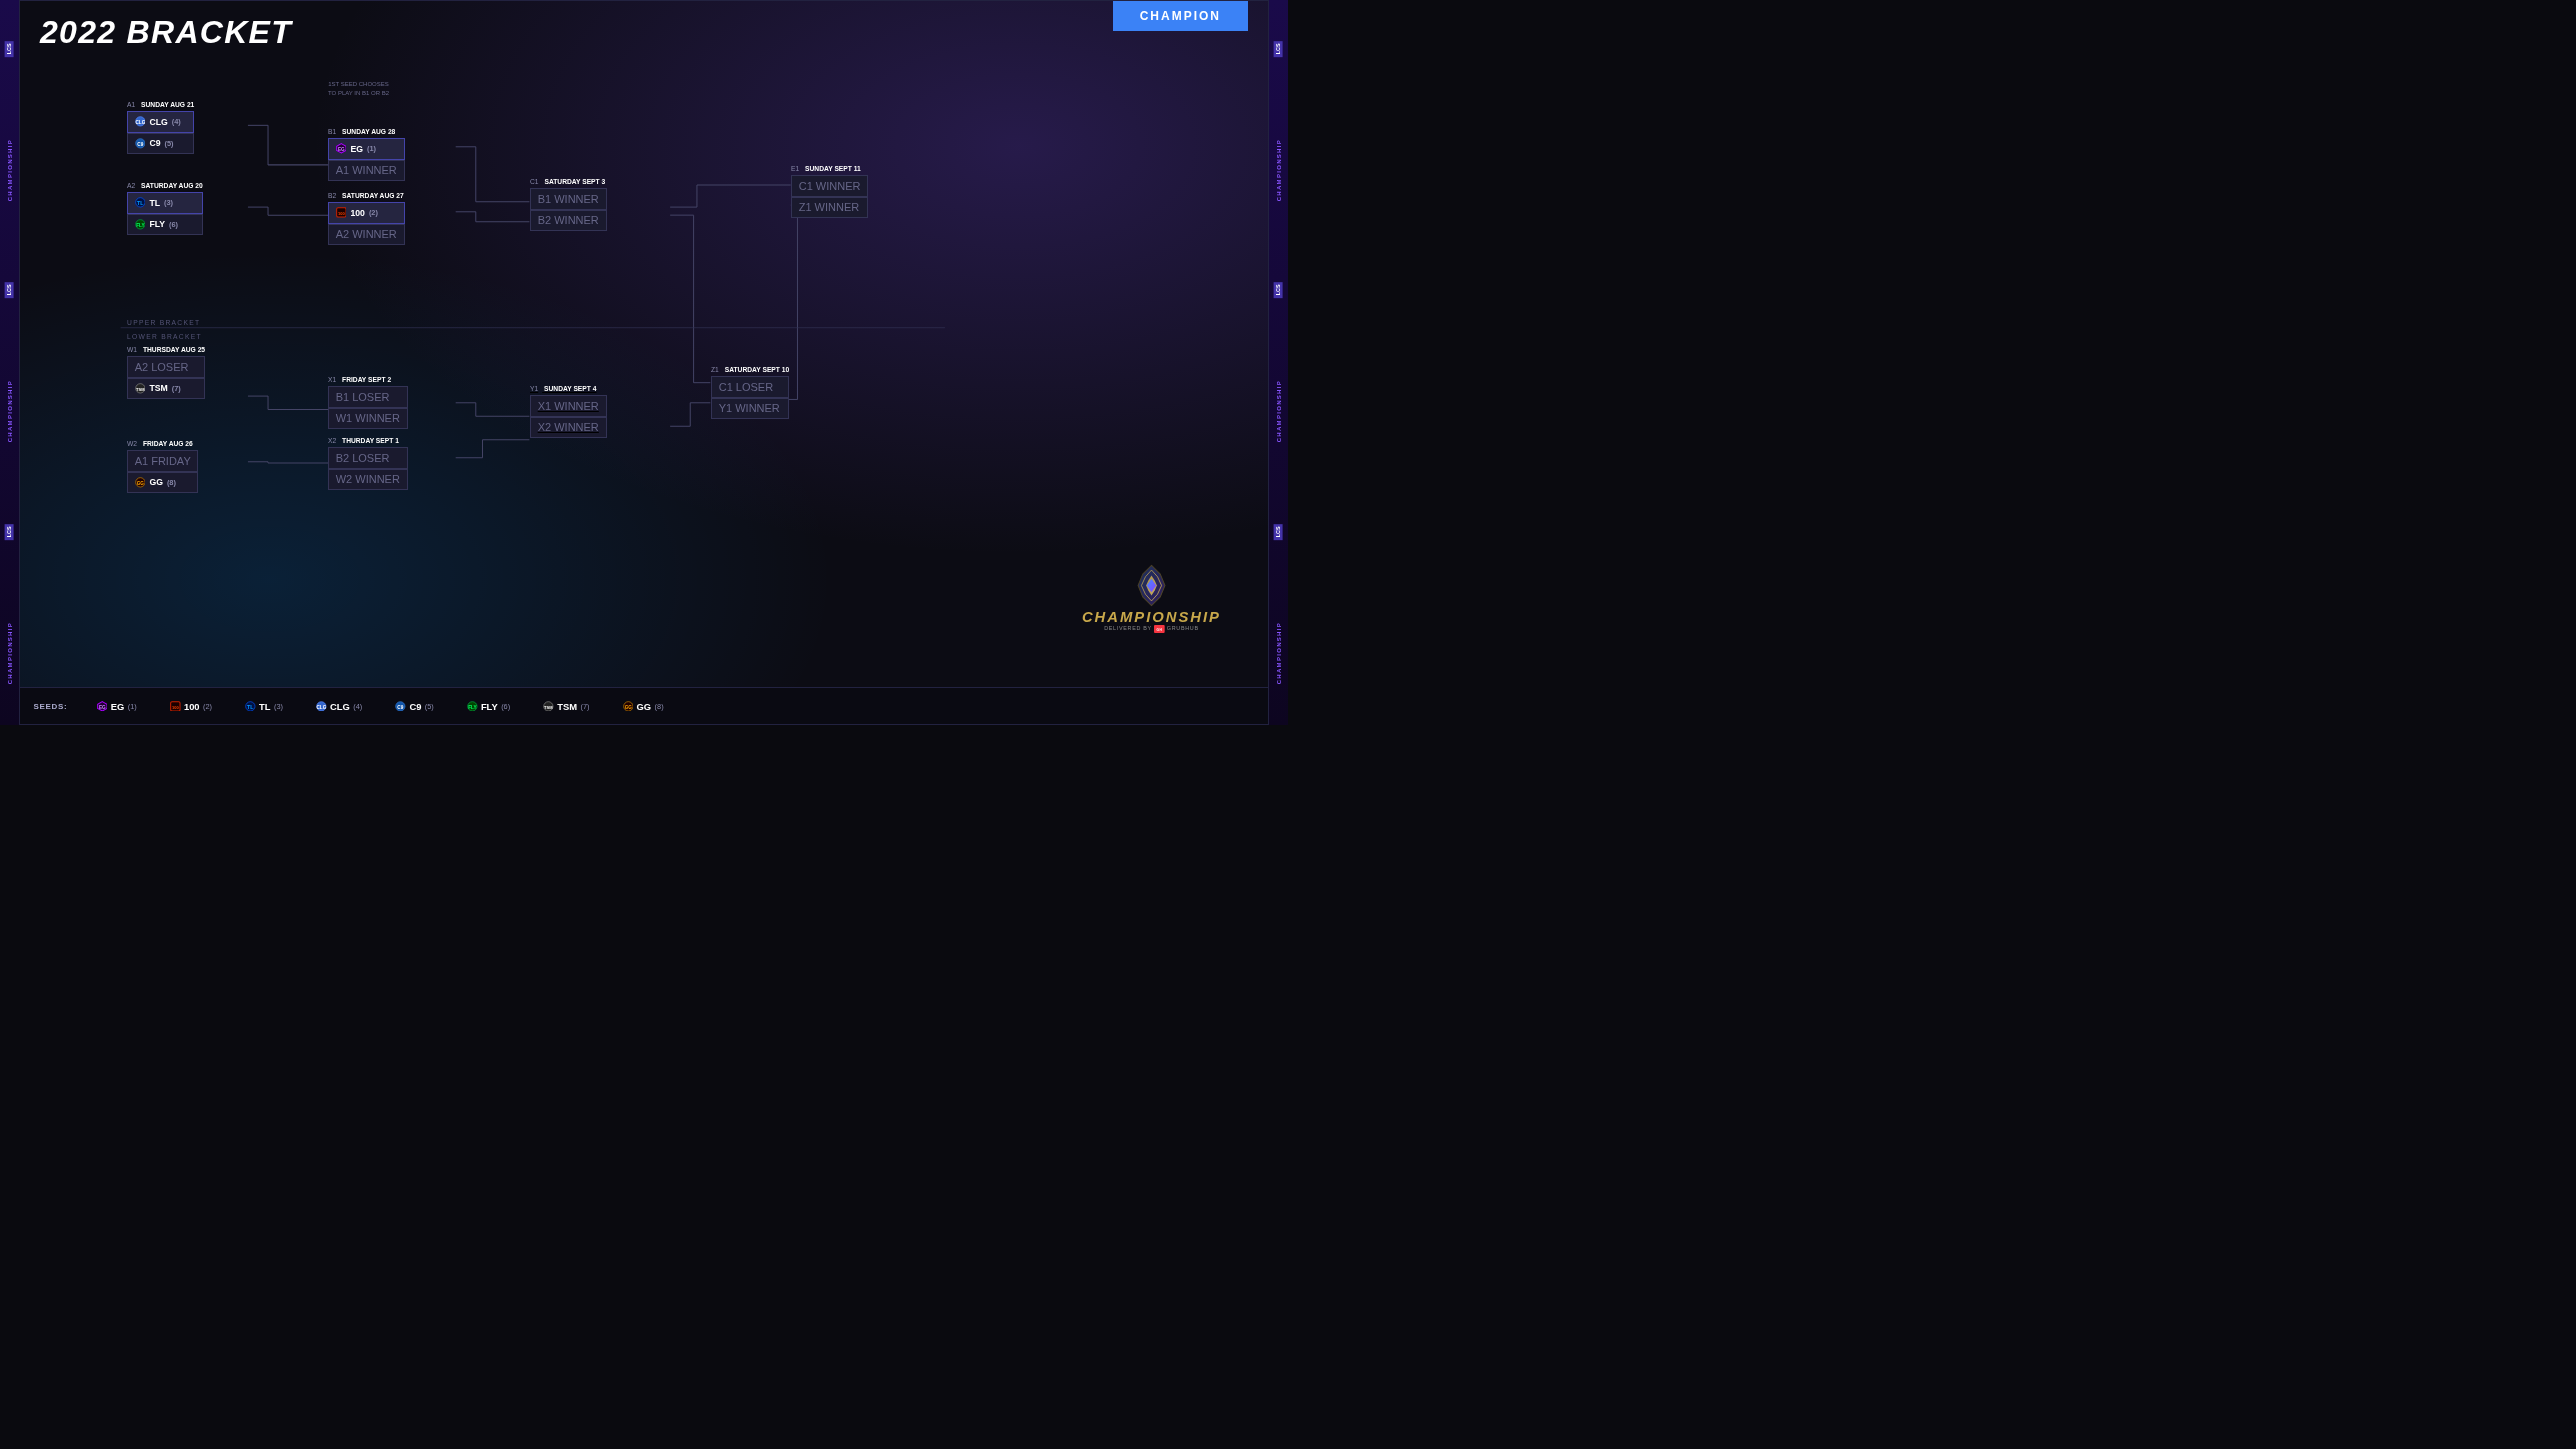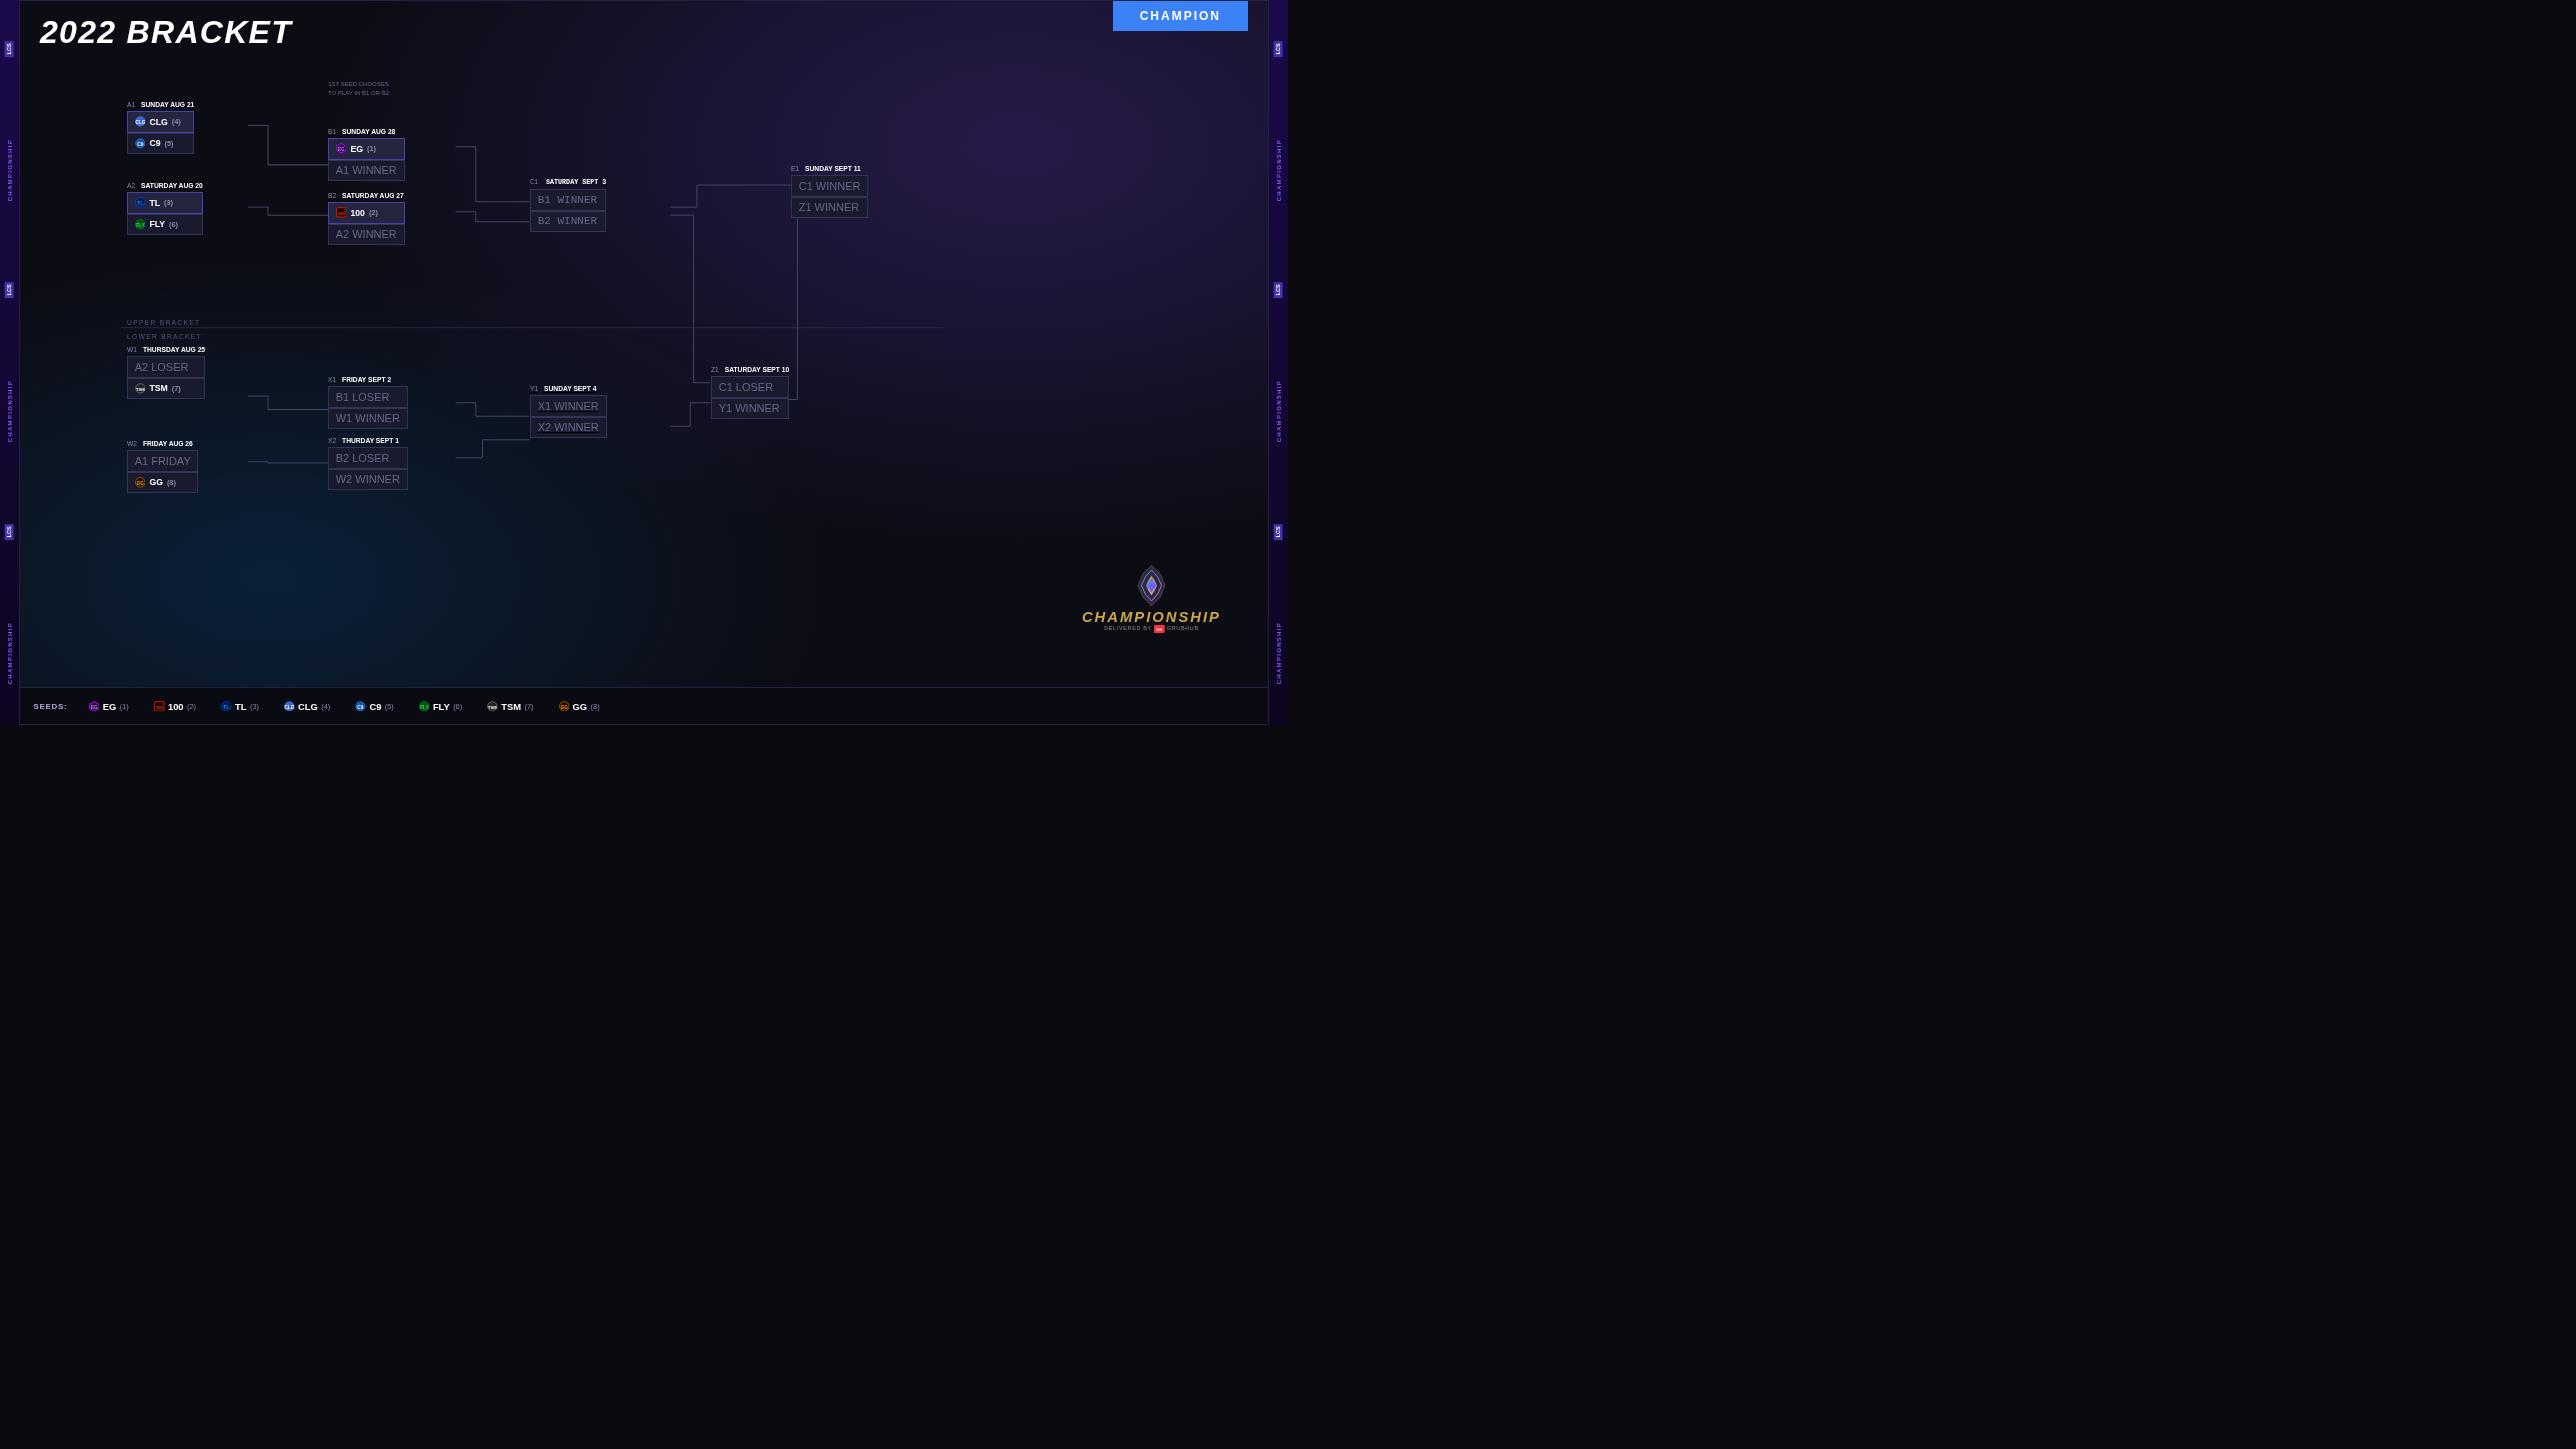--- a/index.html
+++ b/index.html
@@ -193,21 +193,21 @@
       position: absolute;
       bottom: 0;
       left: 0;
       right: 0;
       height: 37px;
       background: #0a0a12;
       border-top: 0.7px solid #222240;
       display: flex;
       align-items: center;
       padding: 0 13.4px;
-      gap: 8px;
+      gap: 16px;
     }
 
     .seeds-label {
       color: #aaaacc;
       font-size: 8px;
       font-weight: bold;
       margin-right: 13.4px;
       letter-spacing: 0.7px;
     }
 
@@ -448,21 +448,21 @@
             </svg>
           <span>100</span>
           <span class="seed">(2)</span>
         </div>
         <div class="team-row">
           <span class="placeholder">A2 WINNER</span>
         </div>
       </div>
     </div>
 
-    <div class="match-box-wrapper" style="left:490px; top:117px;font-family:Liberation Mono, monospace;">
+    <div class="match-box-wrapper" style="left:490px; top:117px;">
       <div class="match-label">
         <span class="match-id">C1</span>
         <span class="match-date">SATURDAY SEPT 3</span>
       </div>
       <div class="team-rows-container">
         <div class="team-row">
           <span class="placeholder">B1 WINNER</span>
         </div>
         <div class="team-row">
           <span class="placeholder">B2 WINNER</span>

